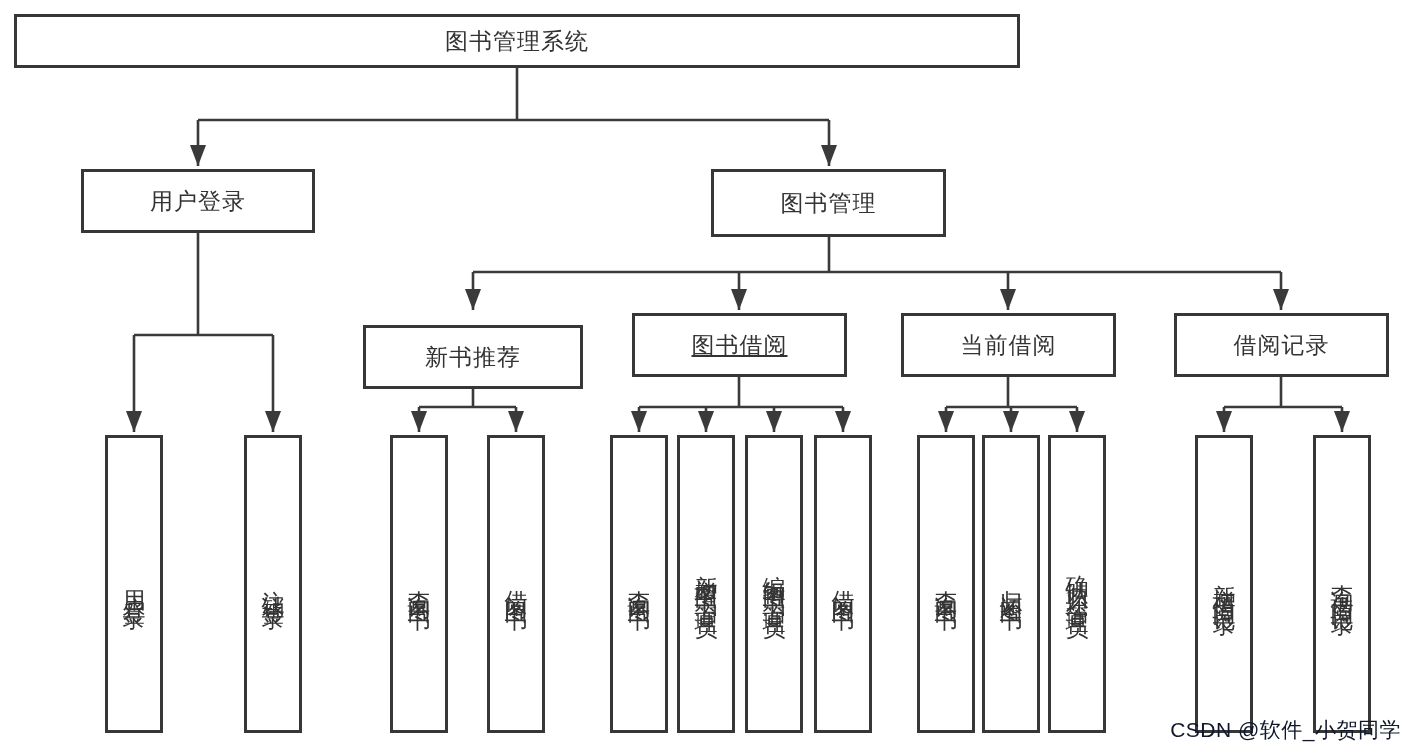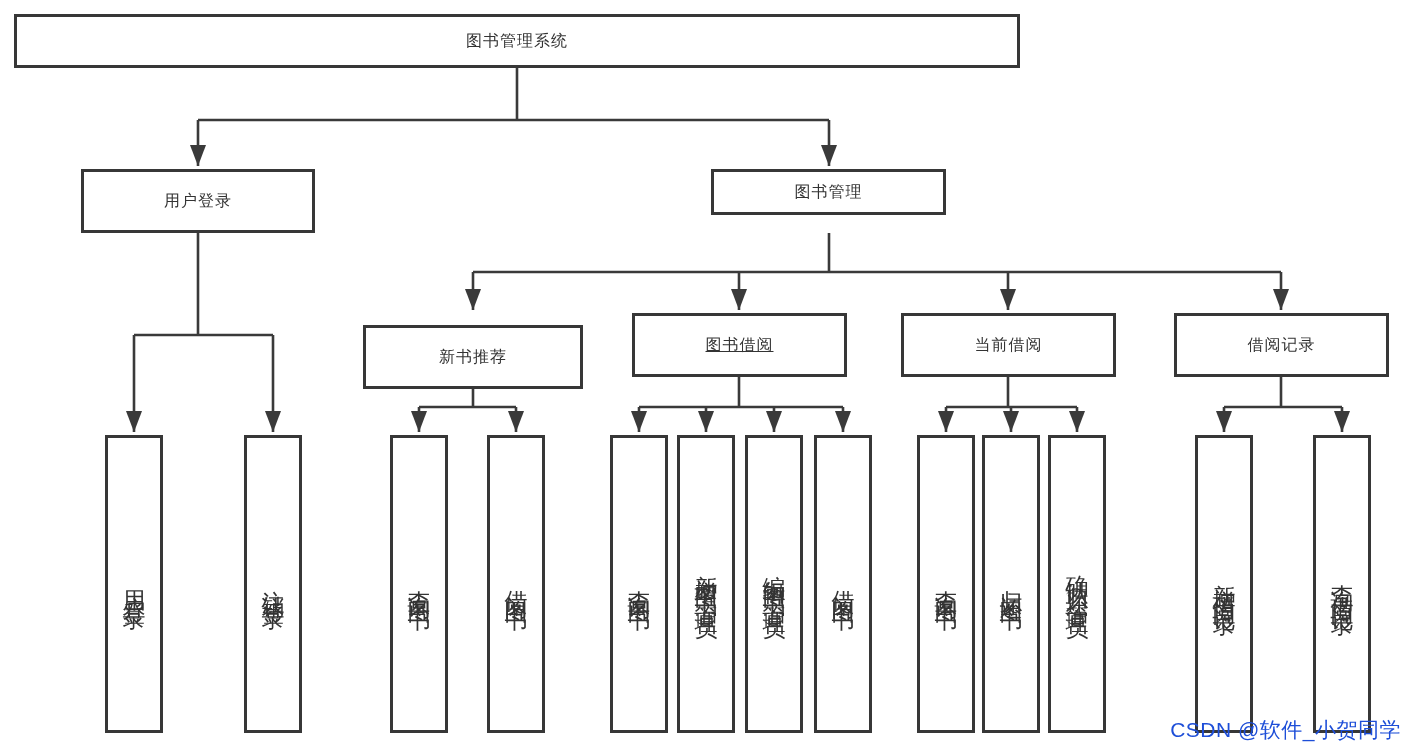--- a/index.html
+++ b/index.html
@@ -2,21 +2,21 @@
 <html><head>
 <meta charset="utf-8">
 <style>
   html,body{margin:0;padding:0;background:#ffffff;}
   body{font-family:"Liberation Sans","DejaVu Sans",sans-serif;}
   #stage{position:relative;width:1405px;height:747px;background:#ffffff;overflow:hidden;}
   #wires{position:absolute;left:0;top:0;pointer-events:none;}
   .hbox{
     position:absolute;box-sizing:border-box;background:#ffffff;
     border:3px solid #373737;display:flex;align-items:center;justify-content:center;
-    color:#333333;font-size:16px;letter-spacing:1px;z-index:2;
+    color:#333333;font-size:23px;letter-spacing:1px;z-index:2;
   }
   .vbox{
     position:absolute;box-sizing:border-box;background:#ffffff;
     border:3px solid #373737;display:flex;align-items:center;justify-content:center;
     top:435px;width:58px;height:298px;z-index:2;
   }
   .vlabel{
     writing-mode:vertical-rl;text-orientation:mixed;
     color:#333333;font-size:23px;line-height:1.08;letter-spacing:6px;
     white-space:nowrap;
@@ -70,21 +70,21 @@
     </g>
   </svg>
 
   <div class="hbox" style="left:14px;top:14px;width:1006px;height:54px;">
     <span>图书管理系统</span>
   </div>
 
   <div class="hbox" style="left:81px;top:169px;width:234px;height:64px;">
     <span>用户登录</span>
   </div>
-  <div class="hbox" style="left:711px;top:169px;width:235px;height:46px;">
+  <div class="hbox" style="left:711px;top:169px;width:235px;height:68px;">
     <span>图书管理</span>
   </div>
 
   <div class="hbox" style="left:363px;top:325px;width:220px;height:64px;">
     <span>新书推荐</span>
   </div>
   <div class="hbox" style="left:632px;top:313px;width:215px;height:64px;text-decoration:underline;">
     <span>图书借阅</span>
   </div>
   <div class="hbox" style="left:1174px;top:313px;width:215px;height:64px;">
@@ -131,17 +131,17 @@
     <span class="vlabel">确认归还（管理员）</span>
   </div>
 
   <div class="vbox" style="left:1195px;">
     <span class="vlabel">新增借阅记录</span>
   </div>
   <div class="vbox" style="left:1313px;">
     <span class="vlabel">查询借阅记录</span>
   </div>
 
-  <div class="watermark" style="color: #1d4ed8;">
+  <div class="watermark" style="color: #0f172a;">
     <span>CSDN @软件_小贺同学</span>
   </div>
 
 </div>
 
 </body></html>

